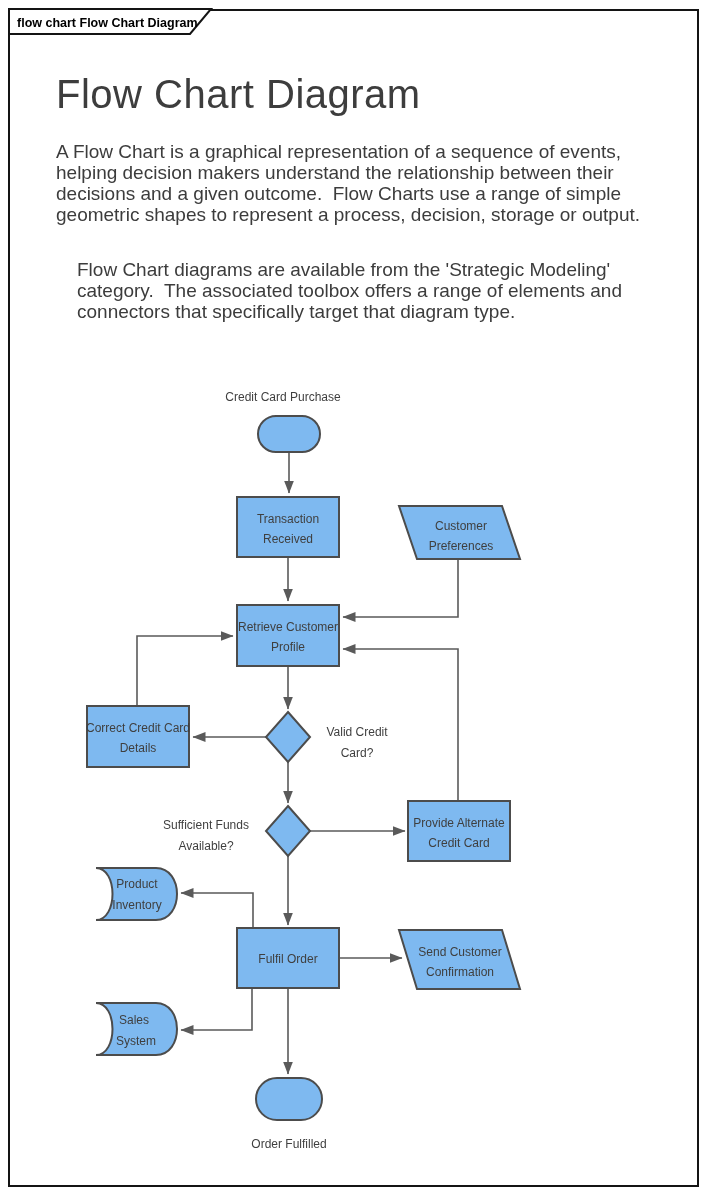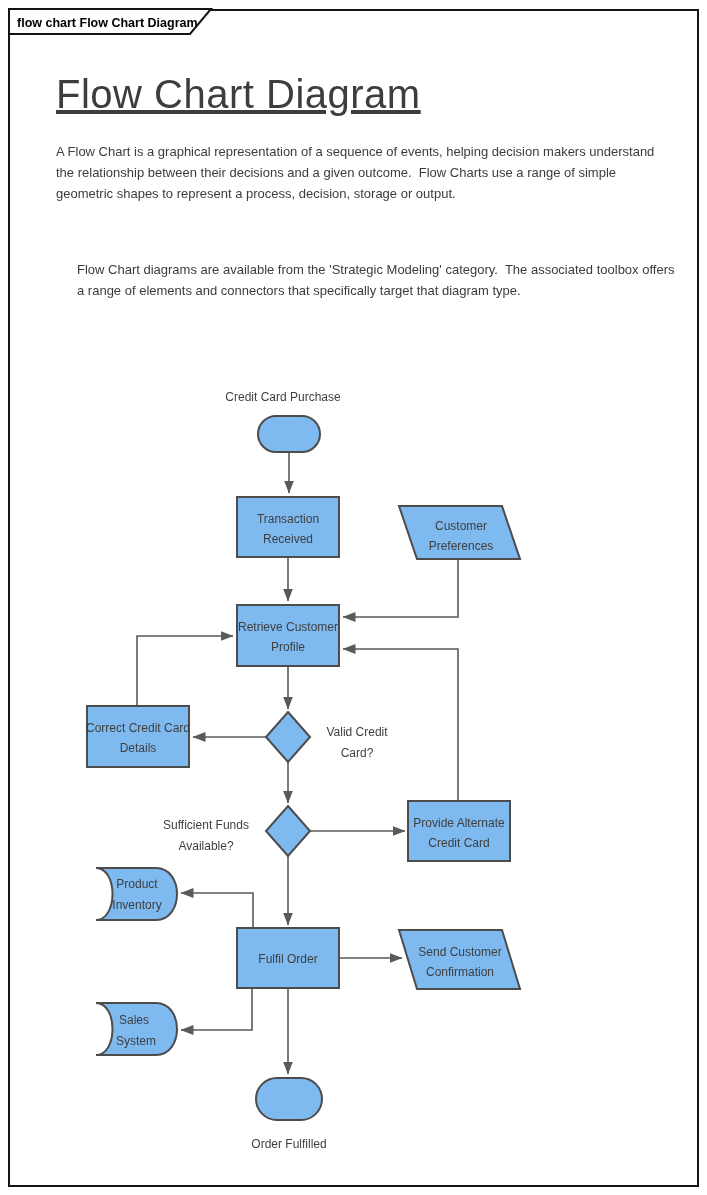--- a/index.html
+++ b/index.html
@@ -8,24 +8,24 @@
     font-family:"Liberation Sans", sans-serif;color:#3f3f3f;overflow:hidden;
   }
   .frame{
     position:absolute;left:8px;top:9px;width:687px;height:1174px;
     border:2px solid #141414;background:transparent;
   }
   .tab-svg{position:absolute;left:8px;top:8px;}
   .tab-label{font:bold 12.5px "Liberation Sans",sans-serif;fill:#000000;}
   .page-title{
     position:absolute;left:56px;top:72px;font-size:40px;color:#3d3d3d;
-    letter-spacing:0.5px;white-space:nowrap;text-decoration:underline;
+    letter-spacing:0.5px;white-space:nowrap;
   }
   .para{
-    position:absolute;left:56px;width:604px;font-size:13px;line-height:21px;
+    position:absolute;left:56px;width:604px;font-size:19px;line-height:21px;
     color:#3c3c3c;white-space:pre-wrap;
   }
   .para1{top:141px;}
   .para2{top:259px;margin-left:21px;}
   .diagram-svg{position:absolute;left:0;top:384px;}
   .node{fill:#7eb9f0;stroke:#4c4c4c;stroke-width:2;}
   .conn{fill:none;stroke:#5a5a5a;stroke-width:1.6;}
   .nlabel{font:12px "Liberation Sans",sans-serif;fill:#3f3f3f;text-anchor:middle;}
 </style>
 </head>

